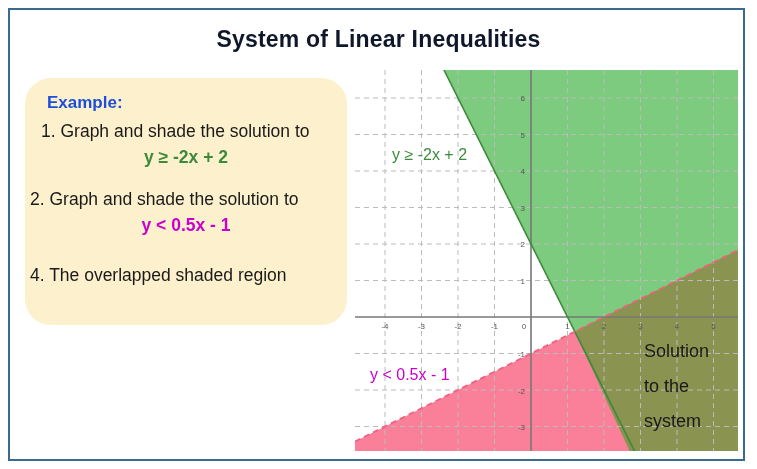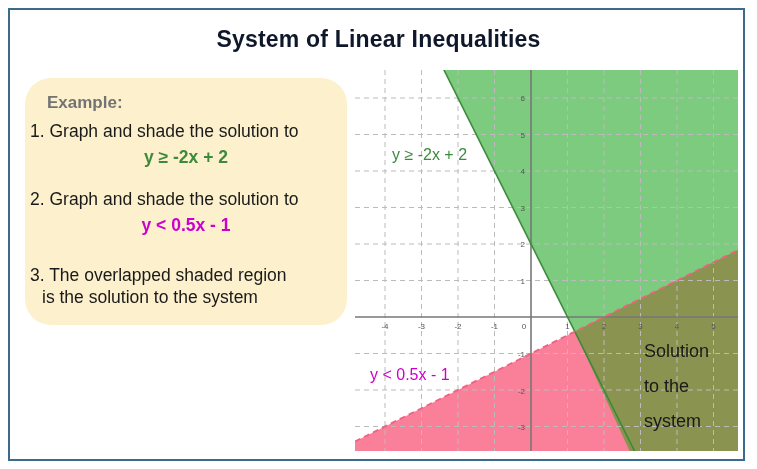--- a/index.html
+++ b/index.html
@@ -55,24 +55,24 @@
     position: absolute;
     color: #1a1a1a;
     font-size: 17.5px;
     line-height: 22px;
     white-space: pre;
   }
   #example-heading {
     left: 22px;
     top: 14px;
     font-weight: bold;
-    color: #737373;
+    color: #1d4ed8;
     font-size: 17px;
   }
-  #step1-text { left: 5px;  top: 42px; }
+  #step1-text { left: 16px;  top: 42px; }
   #eq-green-card {
     left: 0; top: 68px; width: 322px;
     text-align: center;
     color: #3c8a3c;
     font-size: 17.5px;
     font-weight: 600;
   }
   #step2-text { left: 5px;  top: 110px; }
   #eq-pink-card {
     left: 0; top: 136px; width: 322px;
@@ -129,22 +129,21 @@
   <div id="outer-border"></div>
 
   <div id="title">System of Linear Inequalities</div>
 
   <div id="example-card">
     <div class="card-line" id="example-heading">Example:</div>
     <div class="card-line" id="step1-text">1. Graph and shade the solution to</div>
     <div class="card-line" id="eq-green-card">y ≥ -2x + 2</div>
     <div class="card-line" id="step2-text">2. Graph and shade the solution to</div>
     <div class="card-line" id="eq-pink-card">y &lt; 0.5x - 1</div>
-    <div class="card-line" id="step3-text-a">3. The overlapped shaded region</div>
-    <div class="card-line" id="step3-text-b">is the solution to the system</div>
+    <div class="card-line" id="step3-text-a">4. The overlapped shaded region</div>
   </div>
 
   <div id="graph">
     <svg width="383" height="381" viewBox="0 0 383 381">
       <defs>
         <clipPath id="plotclip">
           <rect x="0" y="0" width="383" height="381"></rect>
         </clipPath>
       </defs>
 

